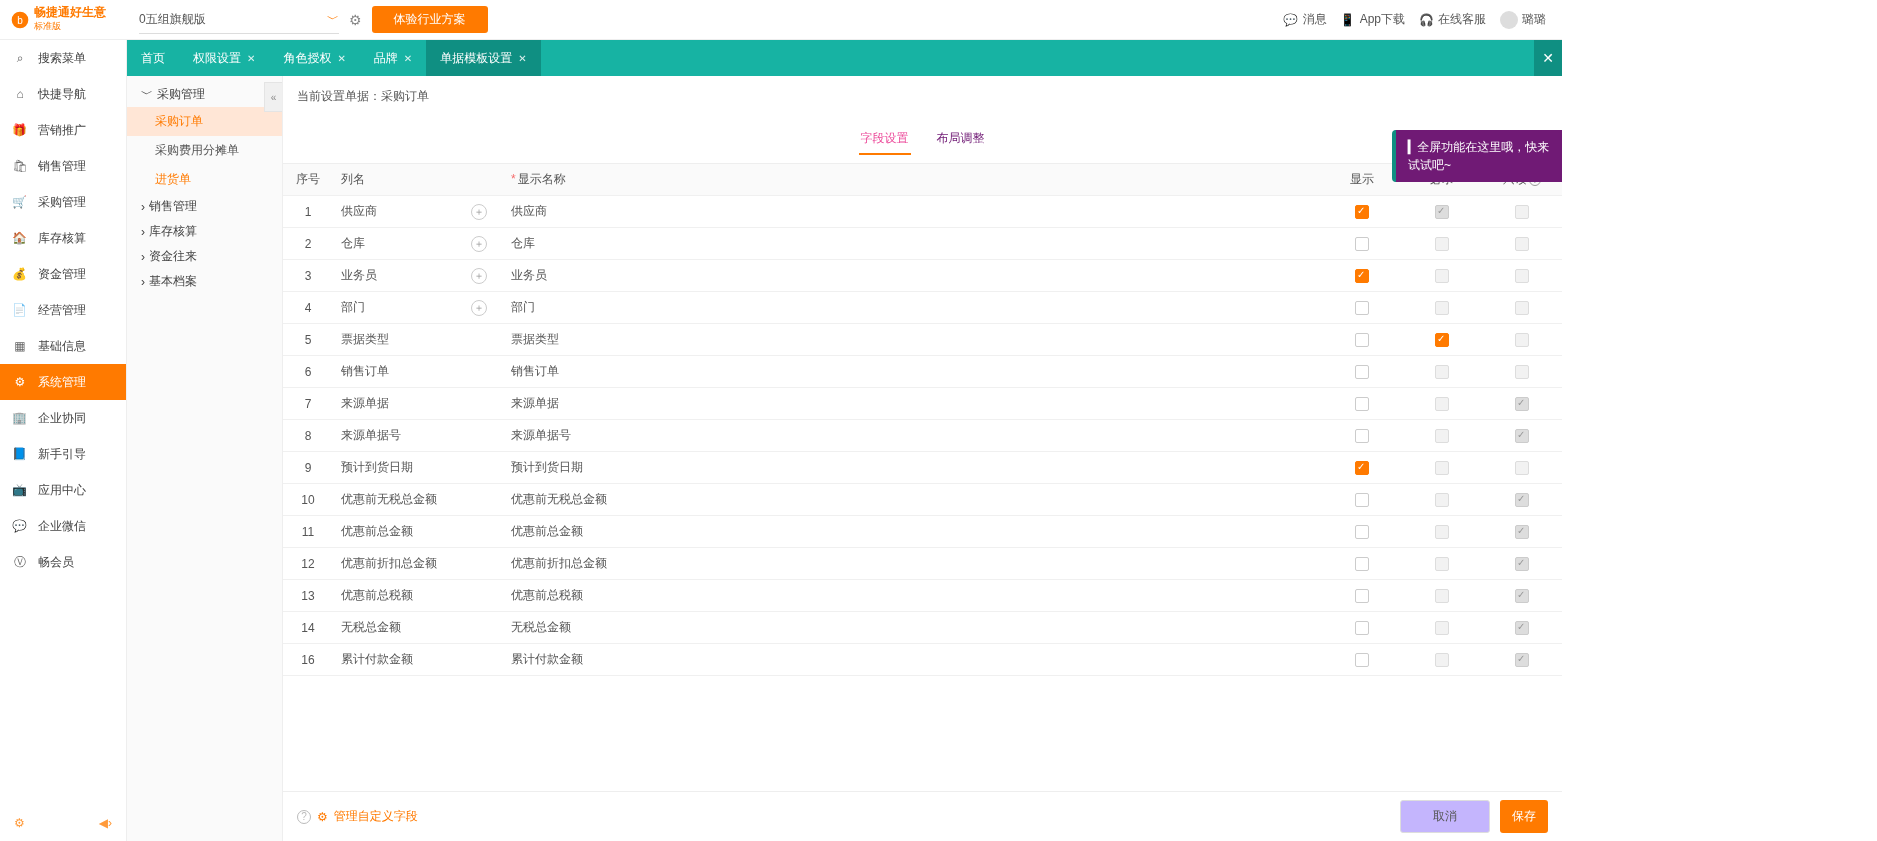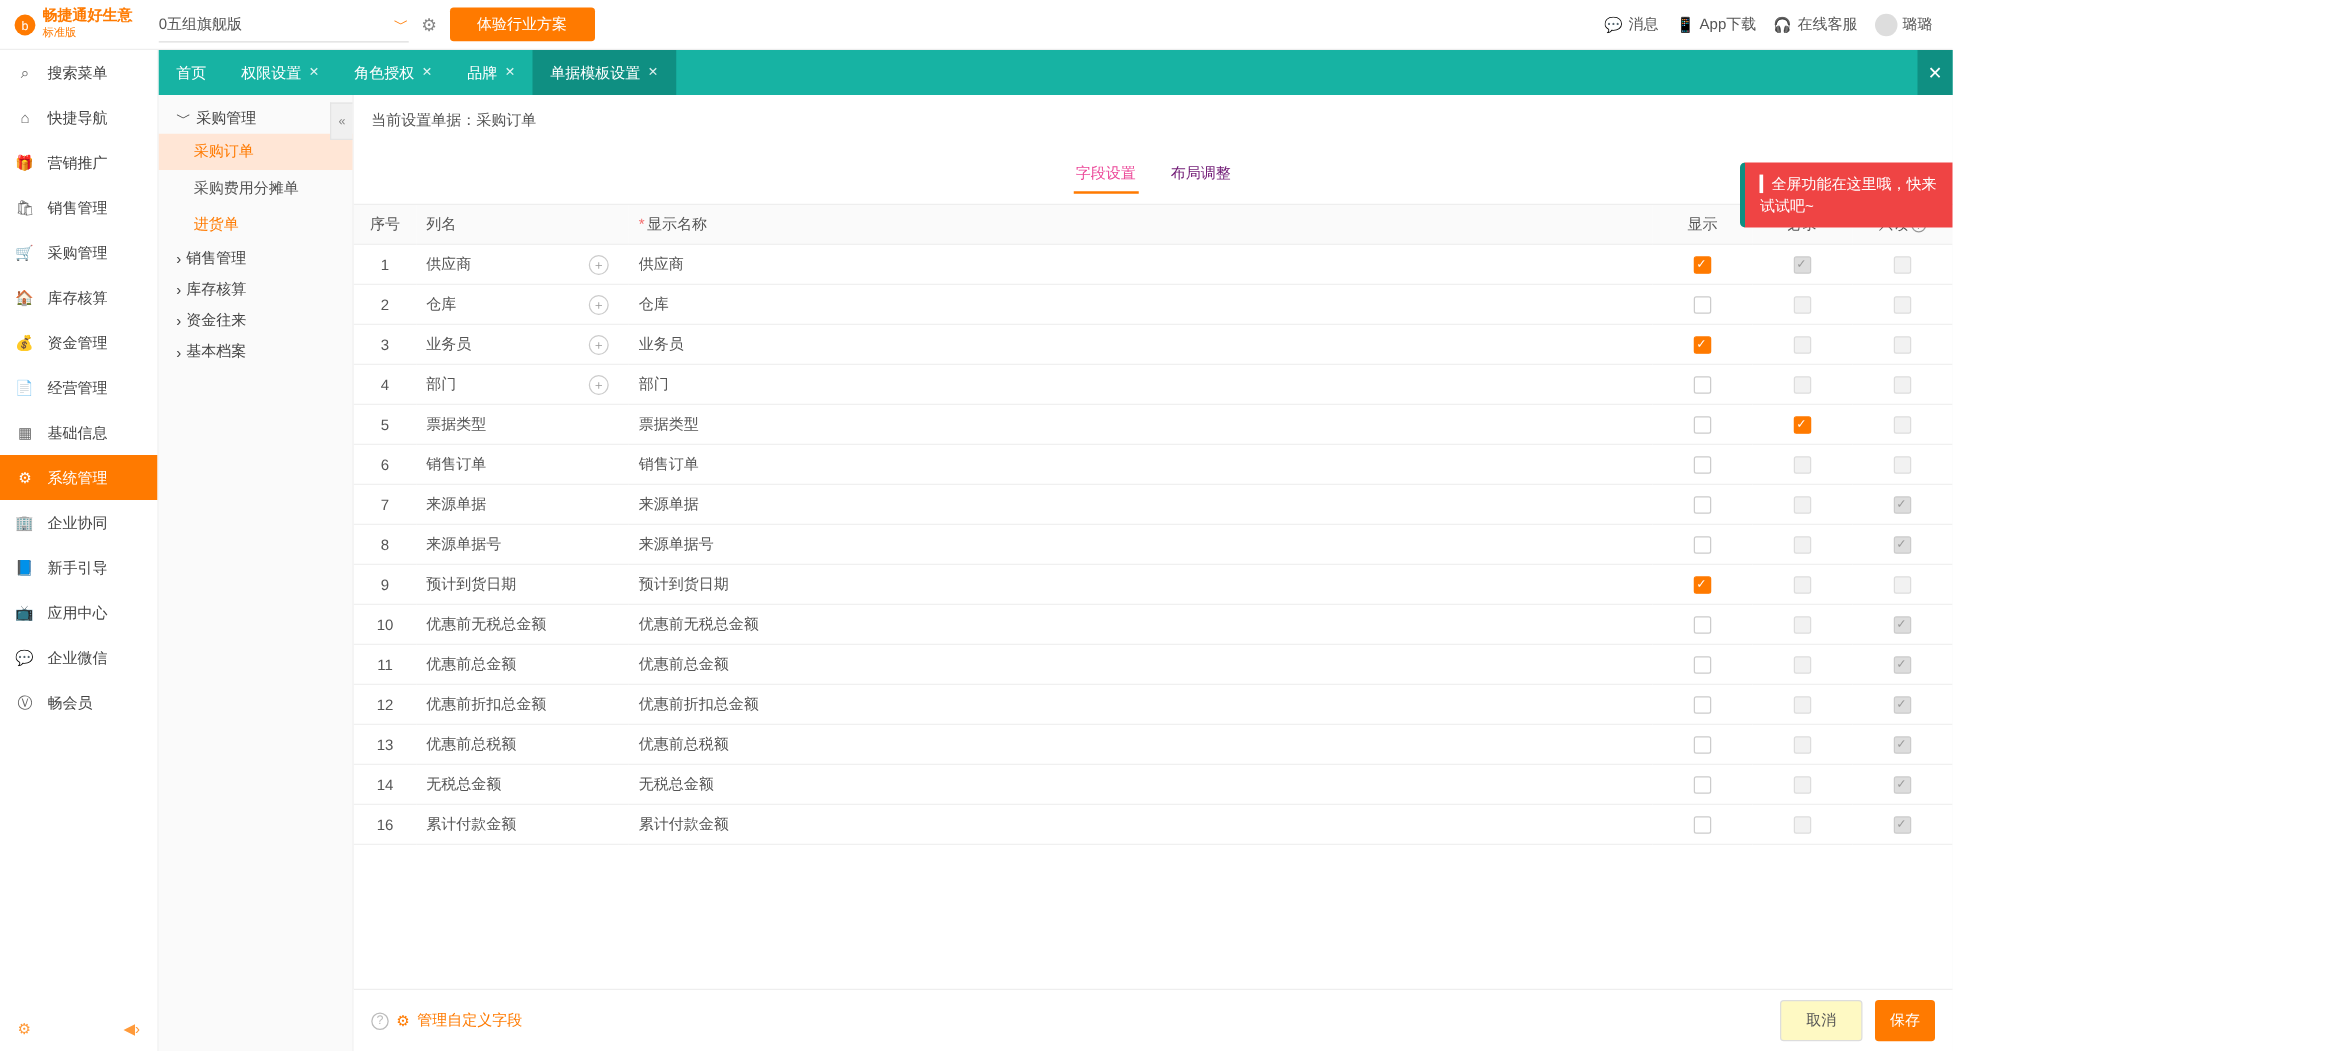--- a/index.html
+++ b/index.html
@@ -5,21 +5,21 @@
 *{box-sizing:border-box;margin:0;padding:0;font-family:"Microsoft YaHei",sans-serif;font-size:12px}
 body{background:#fff;color:#333;overflow:hidden}
 .app{display:flex;flex-direction:column;height:841px;width:1562px}
 
 
 .topbar{height:40px;display:flex;align-items:center;border-bottom:1px solid #eee;background:#fff}
 .logo{width:127px;height:40px;display:flex;align-items:center;padding-left:10px}
 .logo-icon{width:20px;height:20px;margin-right:4px}
 .logo-text{color:#ff7a00;font-weight:bold;font-size:12px;line-height:1.1}
 .logo-sub{color:#ff7a00;font-size:9px}
-.org-select{width:200px;height:28px;border-bottom:1px solid #ddd;display:flex;align-items:center;justify-content:space-between;color:#555;margin-left:0;cursor:pointer}
+.org-select{width:200px;height:28px;border-bottom:1px solid #ddd;display:flex;align-items:center;justify-content:space-between;color:#555;margin-left:12px;cursor:pointer}
 .org-select .chev{color:#ff7a00}
 .topbar .gear{margin:0 10px;color:#888;cursor:pointer;font-size:14px}
 .btn-orange{background:#ff7a00;color:#fff;border:none;padding:6px 12px;border-radius:3px;cursor:pointer}
 .btn-orange.small{padding:5px 22px}
 .top-right{margin-left:auto;display:flex;align-items:center;gap:14px;padding-right:16px;color:#555}
 .top-right .tr{display:flex;align-items:center;gap:4px;cursor:pointer}
 .avatar{width:18px;height:18px;border-radius:50%;background:#ddd}
 
 
 .body{flex:1;display:flex;min-height:0}
@@ -52,21 +52,21 @@
 
 .content{flex:1;display:flex;flex-direction:column;min-width:0;background:#fff;margin:0;position:relative}
 .crumb{height:40px;display:flex;align-items:center;padding:0 14px;color:#555}
 .inner-tabs{display:flex;border-bottom:1px solid #eee;padding-left:12px;gap:0}
 .itab{padding:8px 16px;border:1px solid transparent;border-bottom:none;color:#555;cursor:pointer}
 .itab.active{border-color:#eee;color:#ff7a00;background:#fff;border-top-left-radius:3px;border-top-right-radius:3px;position:relative;top:1px}
 .seg-row{display:flex;justify-content:center;gap:24px;padding:8px 0}
 .seg{padding:6px 2px;cursor:pointer;color:#701a75}
 .seg.active{color:#ec4899;border-bottom:2px solid #ff7a00}
 
-.tip{position:absolute;right:0;top:54px;background:#ef4444;color:#fff;padding:8px 12px;border-radius:4px 0 0 4px;max-width:170px;line-height:1.5;border-left:4px solid #0f8f82}
+.tip{position:absolute;right:0;top:54px;background:#701a75;color:#fff;padding:8px 12px;border-radius:4px 0 0 4px;max-width:170px;line-height:1.5;border-left:4px solid #0f8f82}
 
 
 .tbl-wrap{flex:1;overflow:auto;border-top:1px solid #eee}
 table{width:100%;border-collapse:collapse}
 th,td{border-bottom:1px solid #f0f0f0;padding:7px 8px;text-align:left;color:#555;font-weight:normal}
 th{background:#fafafa;color:#555}
 th.center,td.center{text-align:center}
 .req{color:#f56c6c;margin-right:2px}
 .plus{display:inline-flex;width:16px;height:16px;border:1px solid #ccc;border-radius:50%;align-items:center;justify-content:center;color:#999;font-size:10px;cursor:pointer}
 .chk{appearance:none;-webkit-appearance:none;width:14px;height:14px;border:1px solid #ccc;border-radius:2px;display:inline-block;vertical-align:middle;position:relative;cursor:pointer;background:#fff}
@@ -75,21 +75,21 @@
 .chk:disabled{background:#f2f2f2;border-color:#ddd;cursor:not-allowed}
 .chk:disabled:checked{background:#ddd;border-color:#ccc}
 .chk:disabled:checked::after{color:#999}
 th .qm{display:inline-block;width:12px;height:12px;border:1px solid #999;border-radius:50%;font-size:9px;line-height:11px;text-align:center;color:#999;margin-left:2px}
 
 
 .footer{height:50px;border-top:1px solid #eee;display:flex;align-items:center;padding:0 14px;justify-content:space-between;background:#fff}
 .foot-left{display:flex;align-items:center;gap:6px;color:#ff7a00}
 .foot-left .qm{width:14px;height:14px;border:1px solid #bbb;border-radius:50%;color:#bbb;font-size:10px;display:flex;align-items:center;justify-content:center}
 .foot-right{display:flex;gap:10px}
-.btn-plain{background:#fef9c3;border:1px solid #ddd;color:#555;padding:7px 20px;border-radius:3px;cursor:pointer}
+.btn-plain{background:#c4b5fd;border:1px solid #ddd;color:#555;padding:7px 32px;border-radius:3px;cursor:pointer}
 .col-seq{width:50px}
 .col-name{width:170px}
 .col-chk{width:80px}
 </style>
 </head>
 <body>
 
 <div class="app">
   <div class="topbar">
     <div class="logo">

